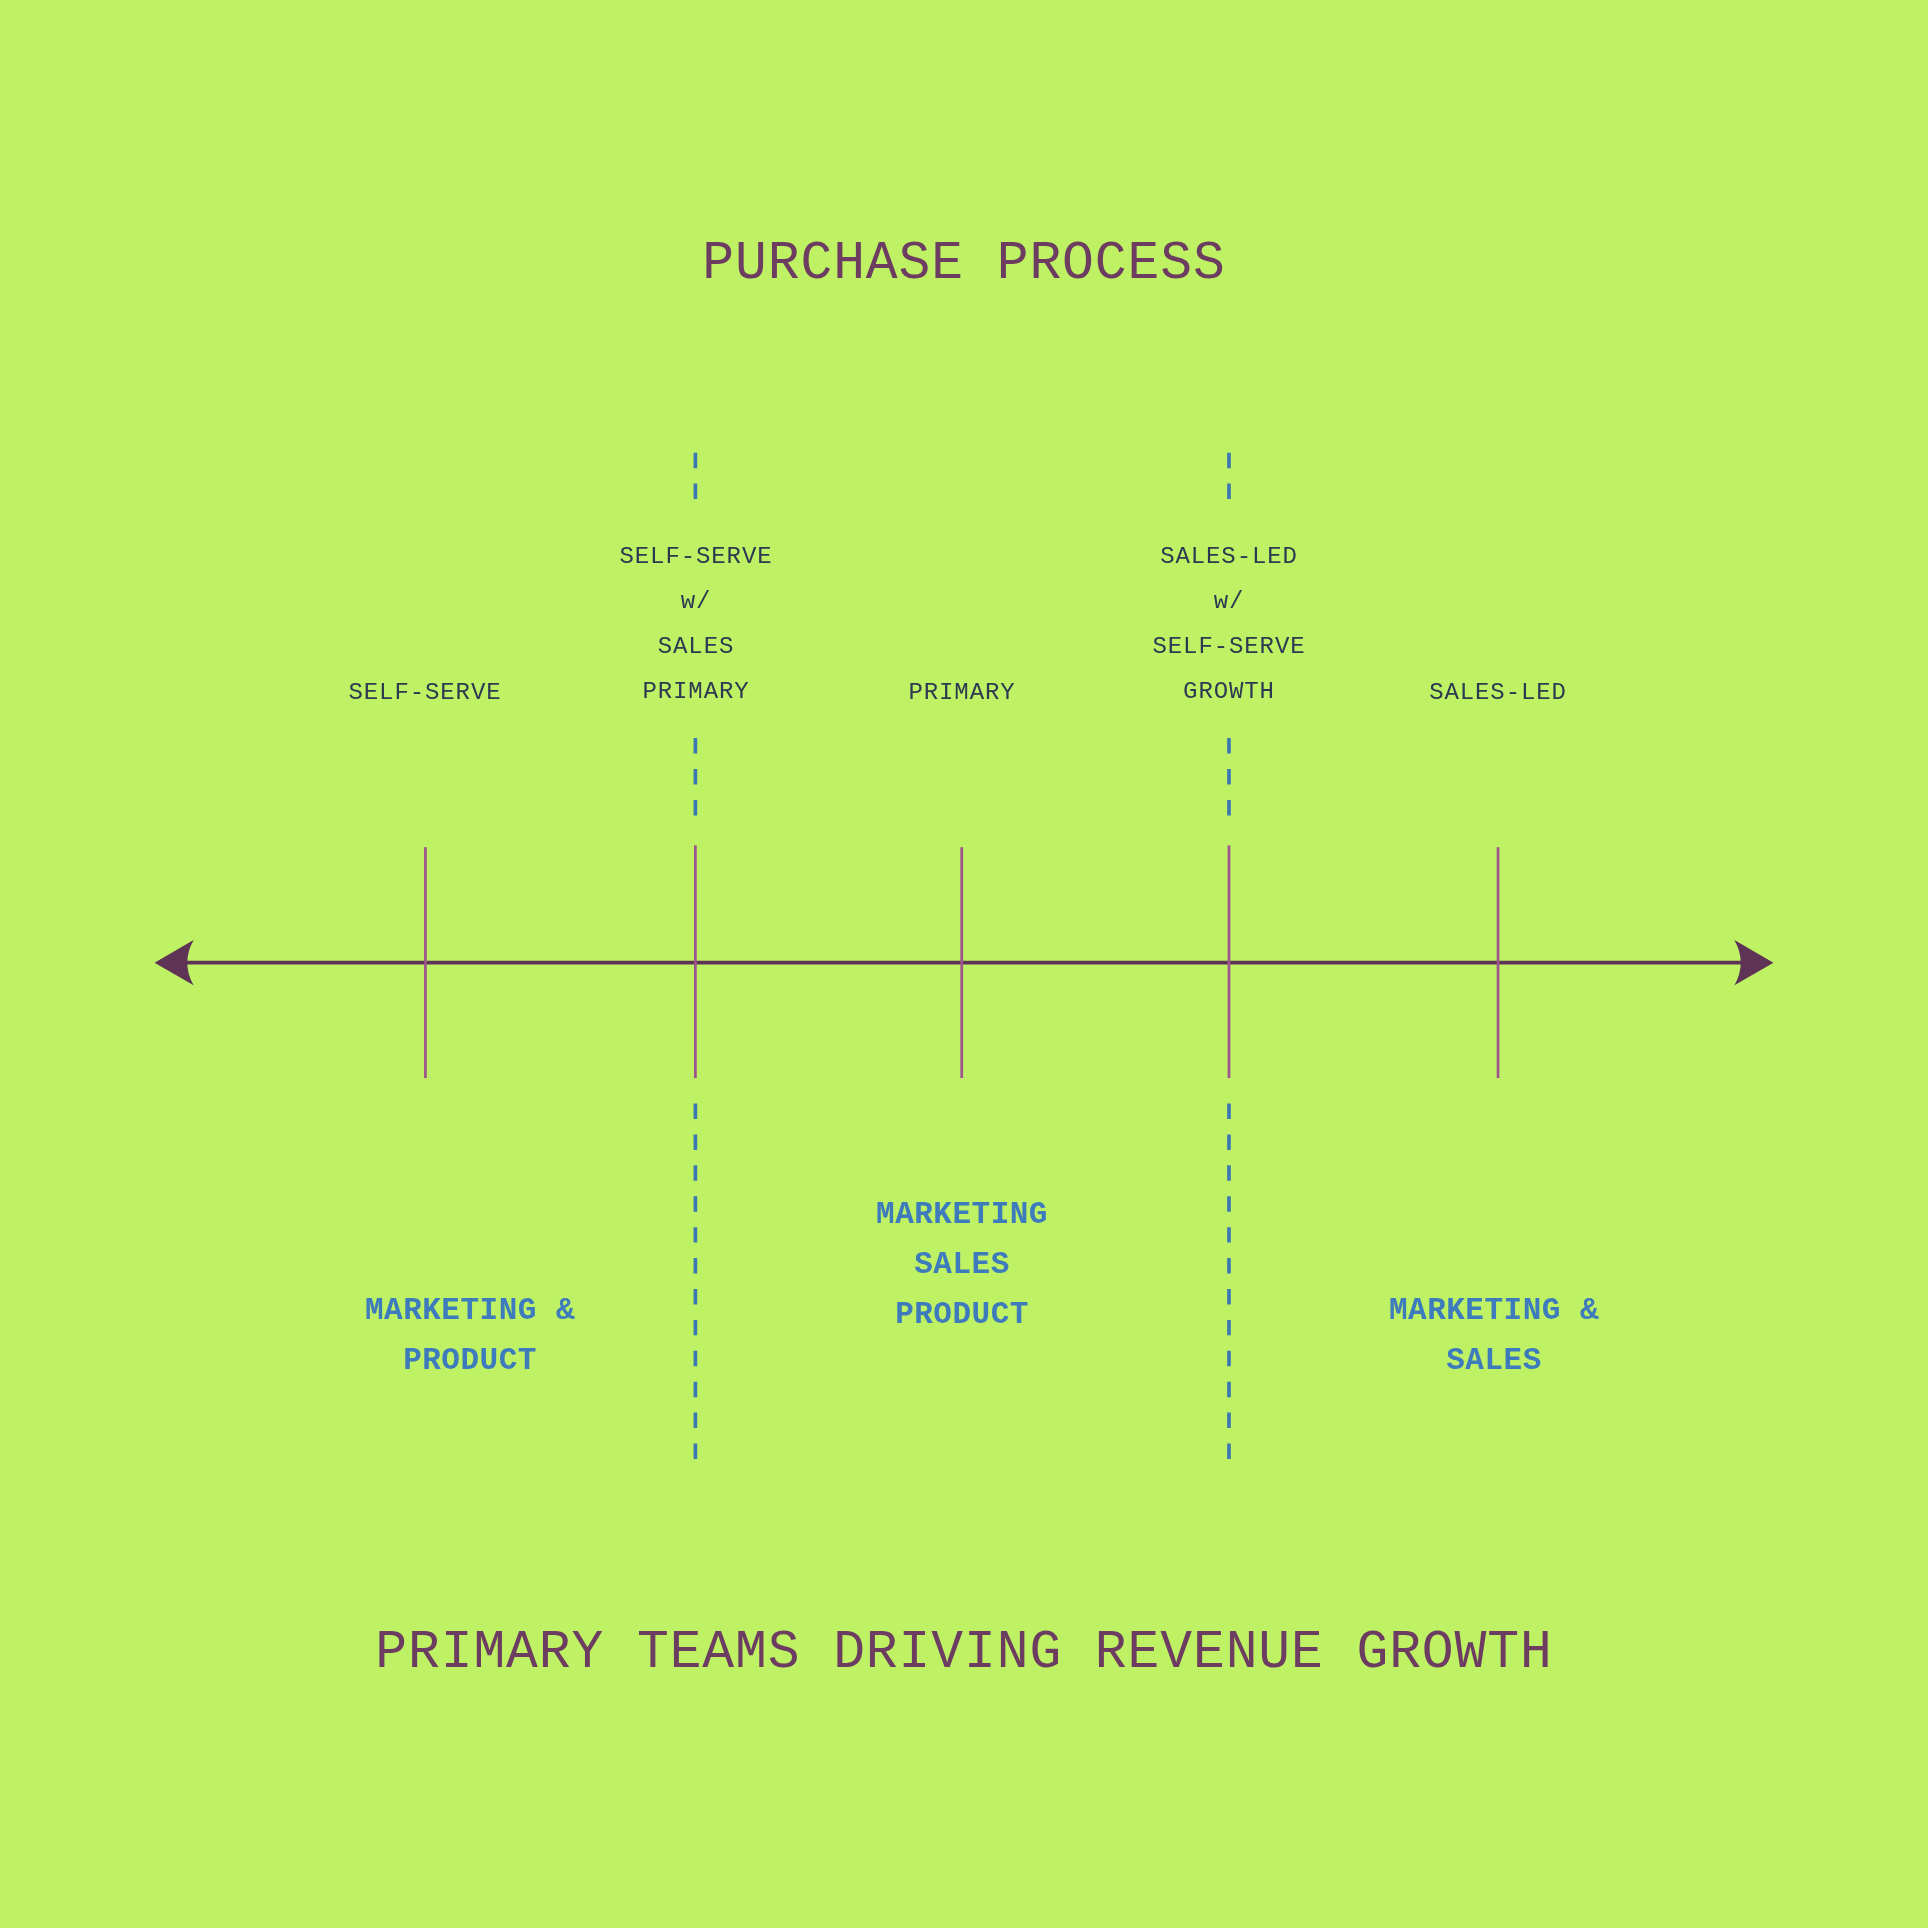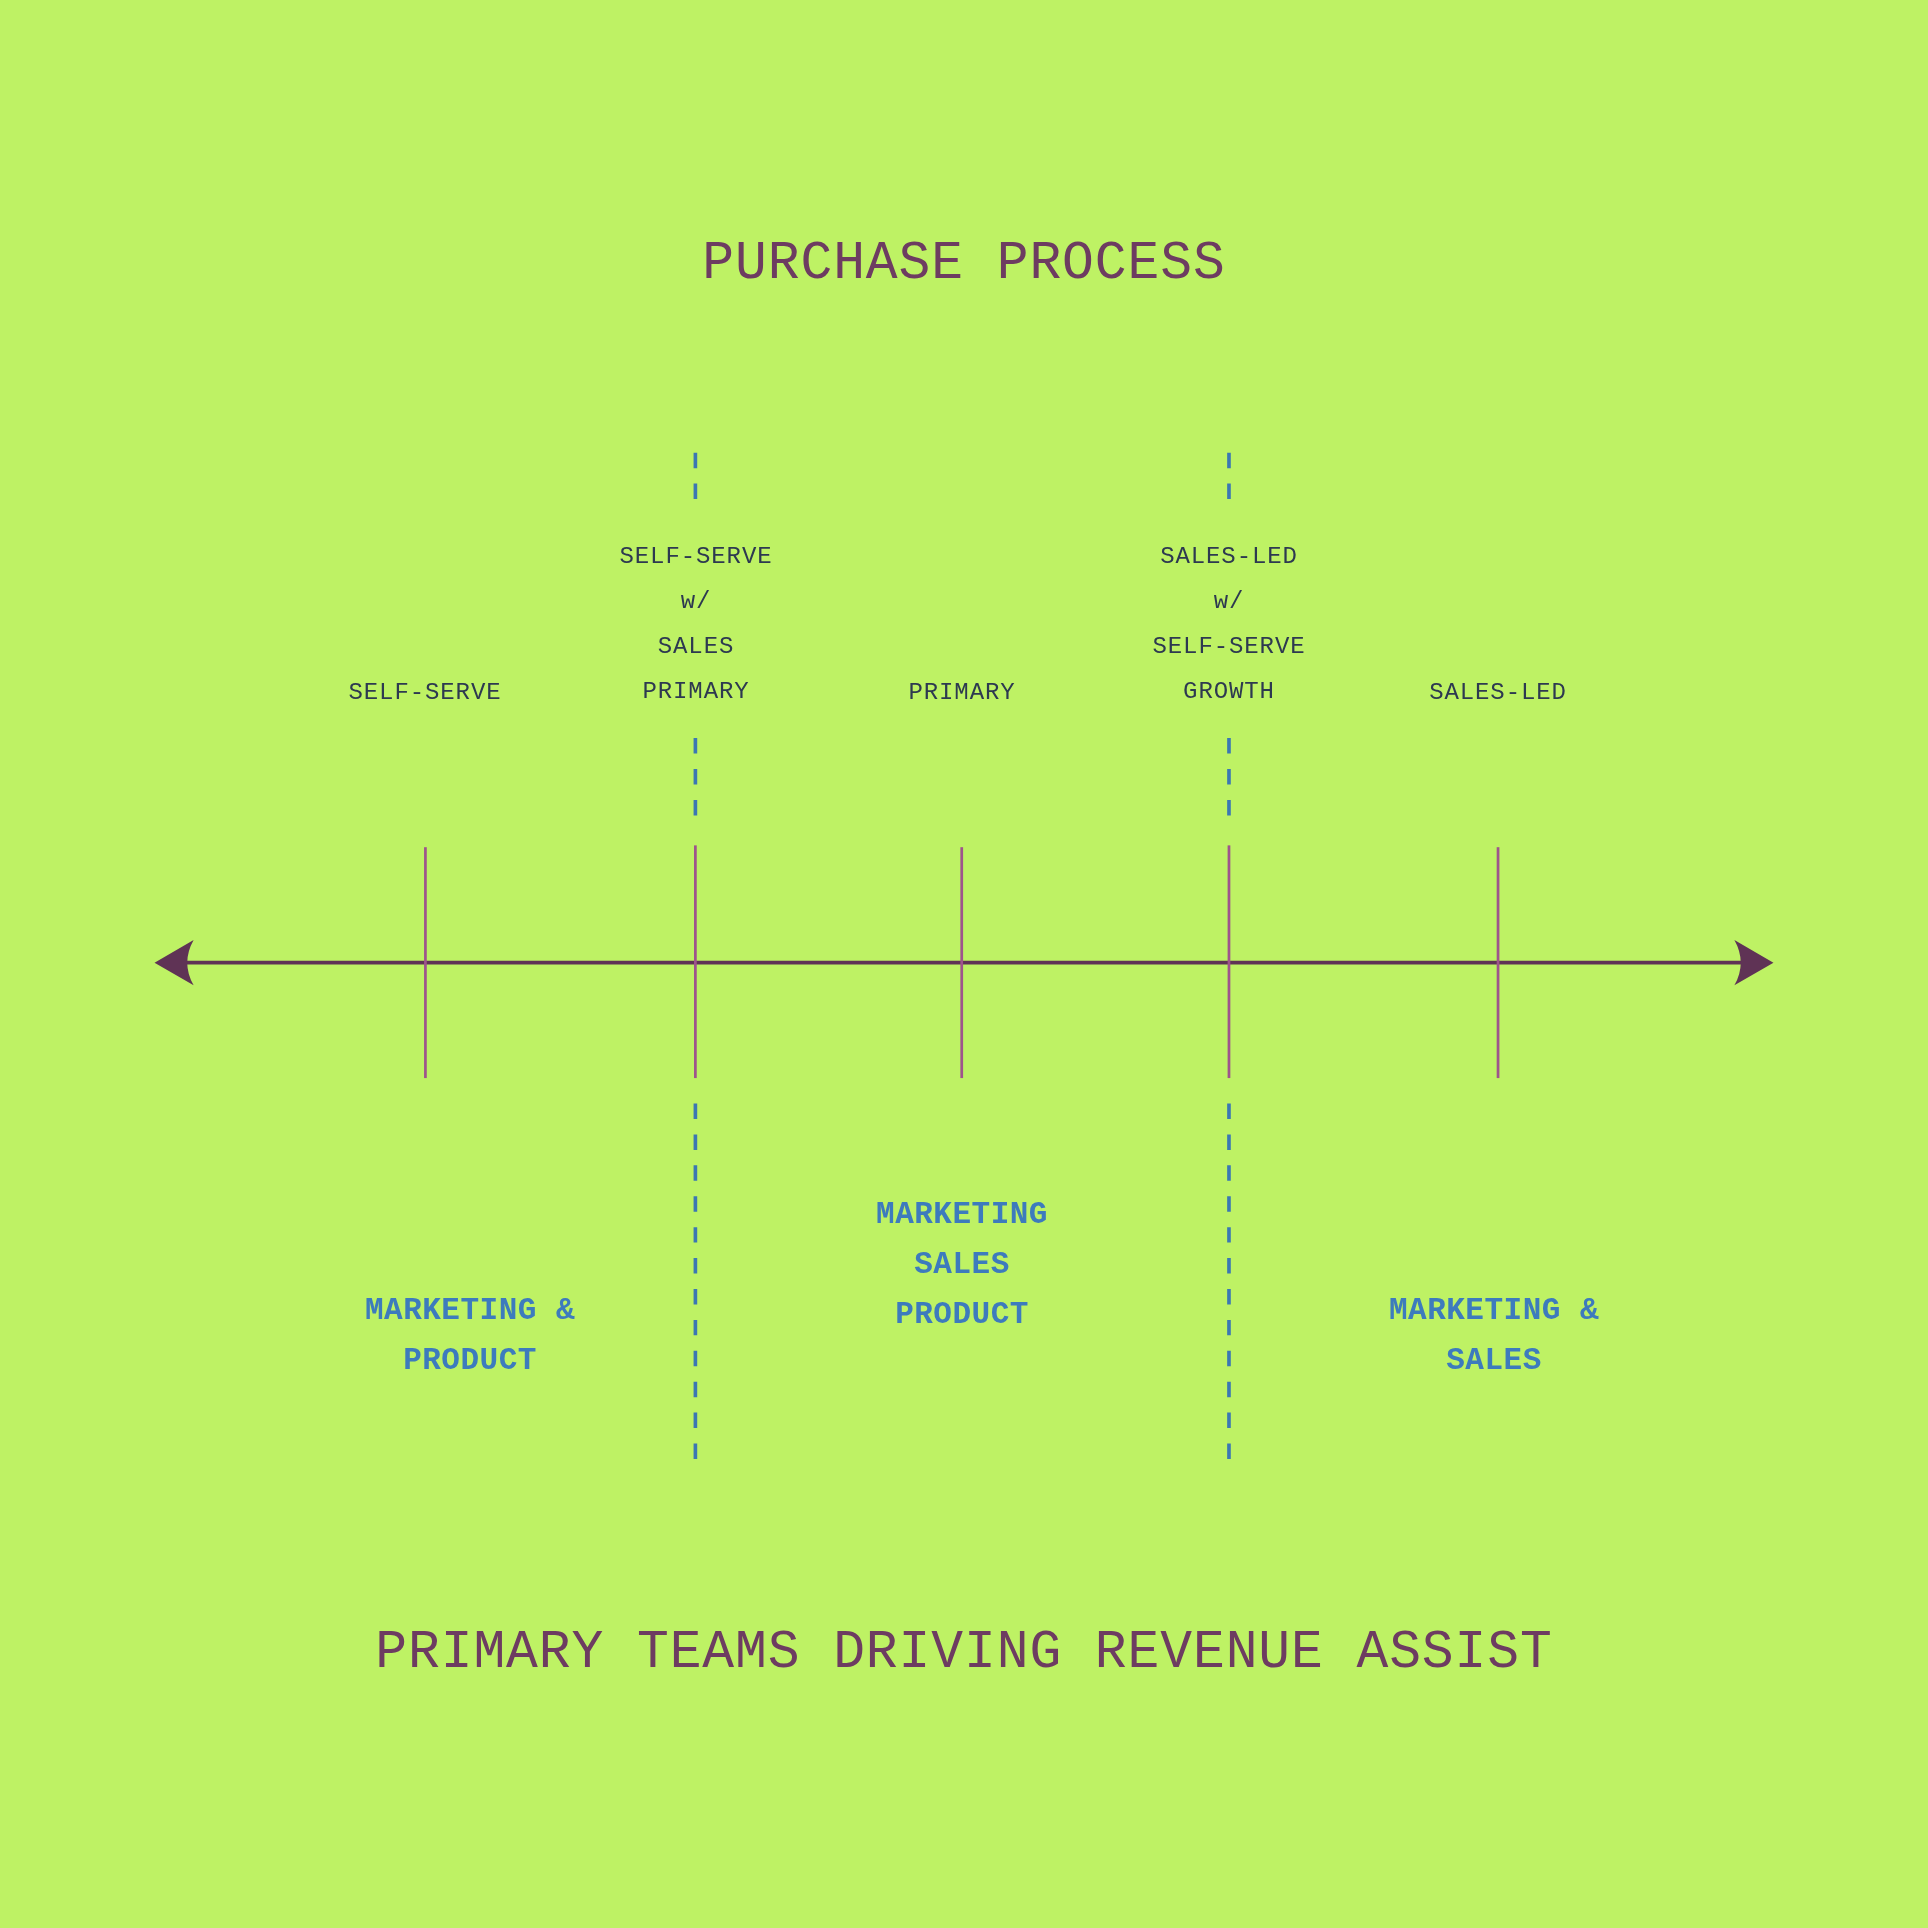--- a/index.html
+++ b/index.html
@@ -125,16 +125,16 @@
     <div>MARKETING</div>
     <div>SALES</div>
     <div>PRODUCT</div>
   </div>
 
   <div class="team" style="left:1494px; top:1286px;">
     <div>MARKETING &amp;</div>
     <div>SALES</div>
   </div>
 
-  <div class="title bottom">PRIMARY TEAMS DRIVING REVENUE ASSIST</div>
+  <div class="title bottom">PRIMARY TEAMS DRIVING REVENUE GROWTH</div>
 
 </div>
 
 
 </body></html>

